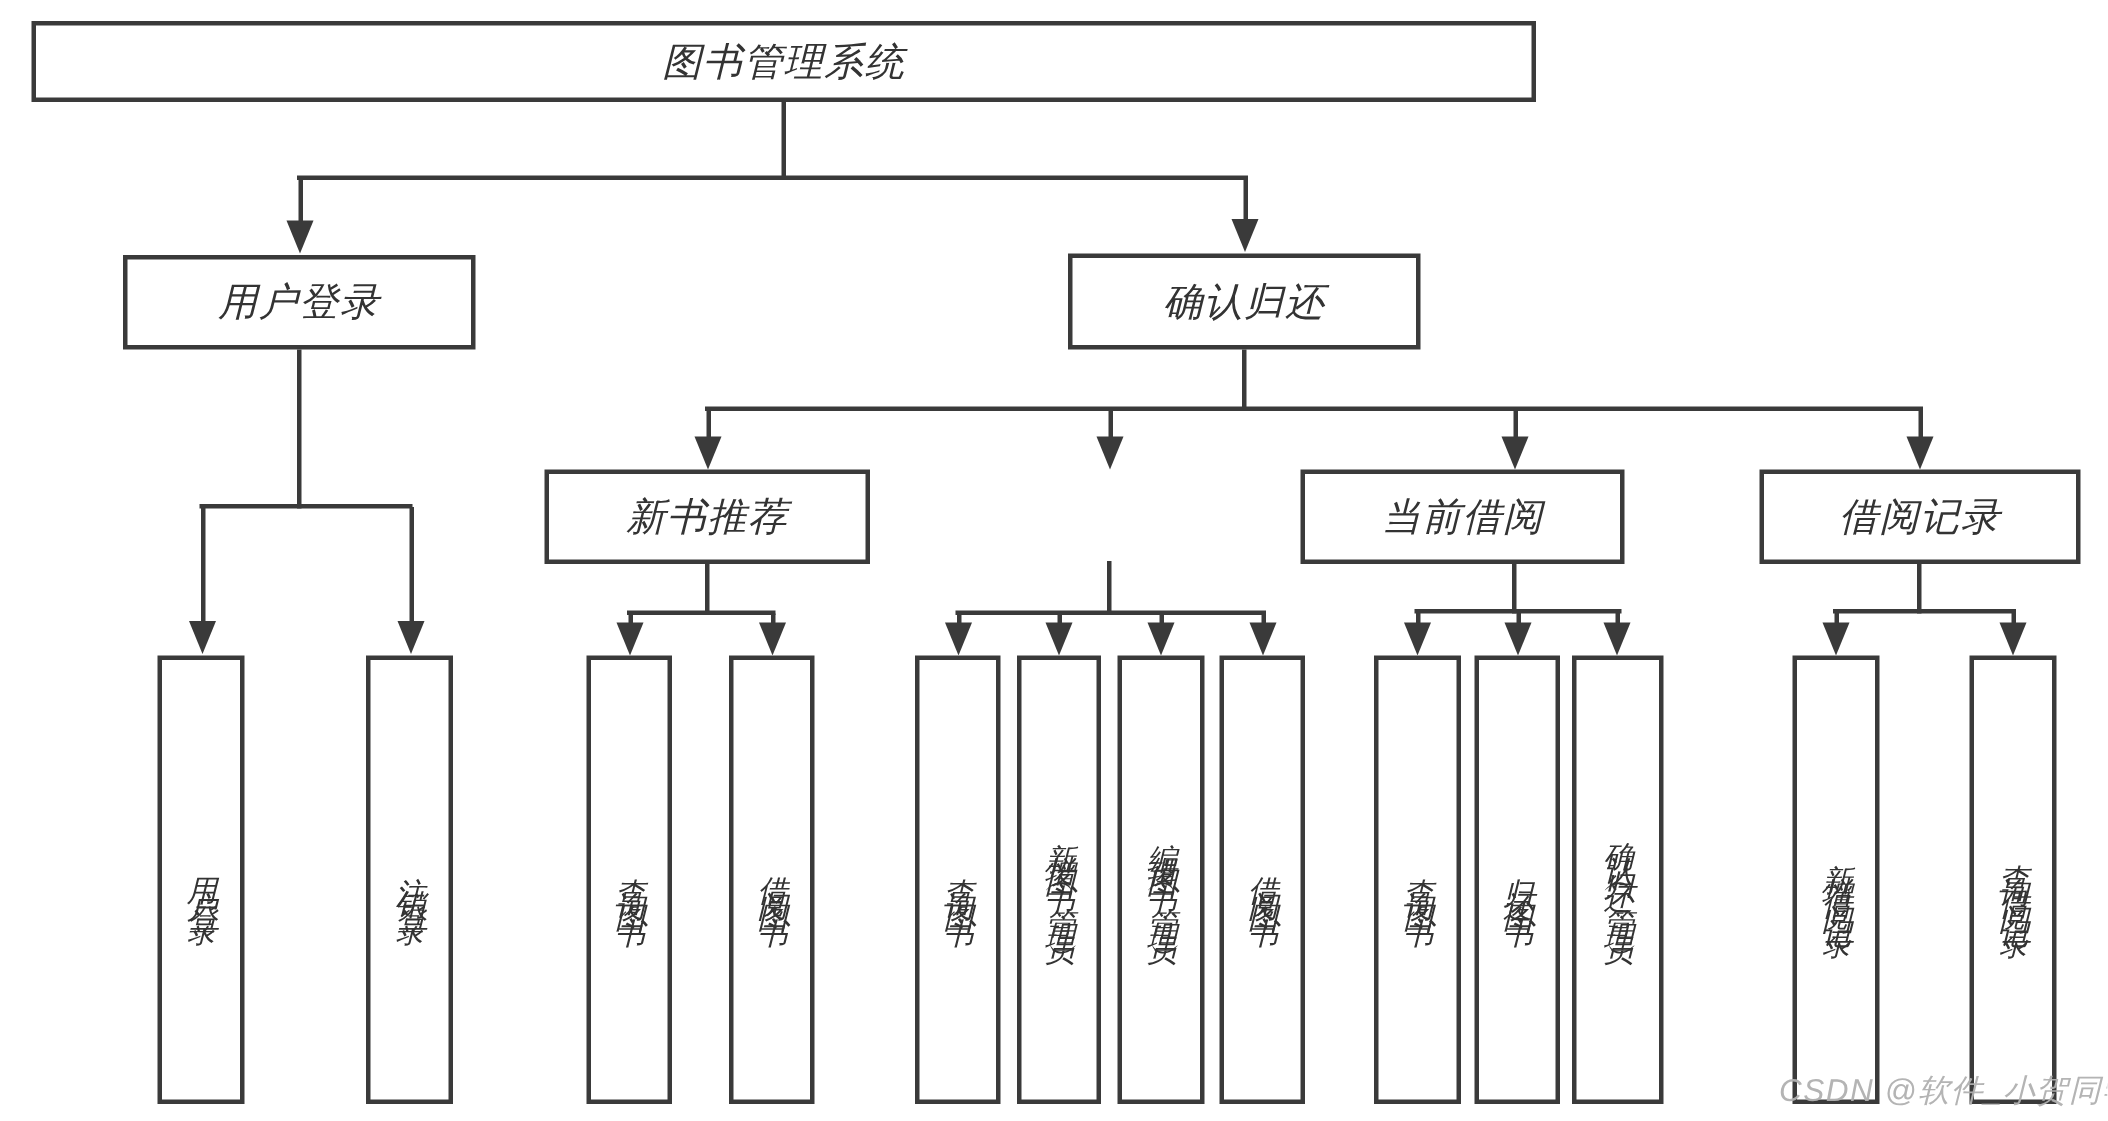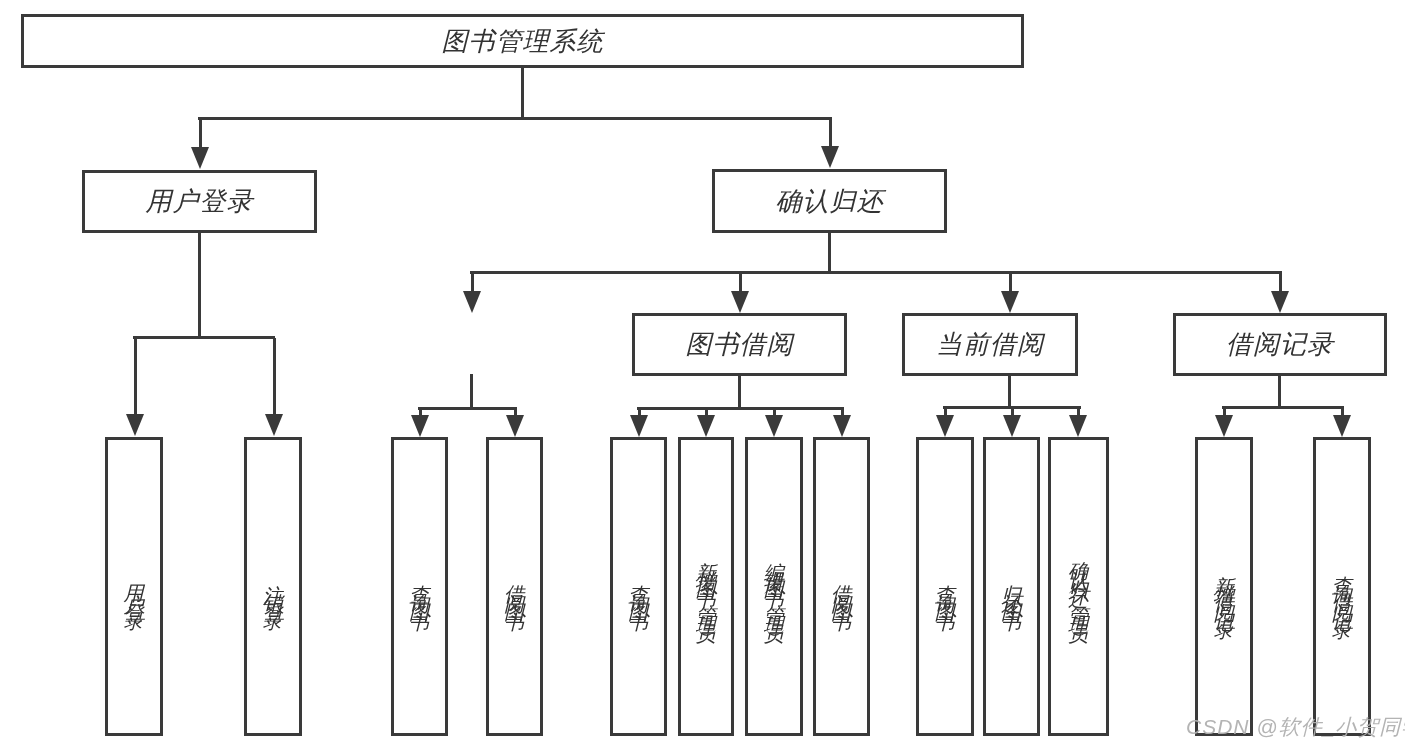--- a/index.html
+++ b/index.html
@@ -99,22 +99,22 @@
   <div class="arrow" style="left:1012px;top:408px;height:29px"></div>
   <div class="arrow" style="left:1078px;top:408px;height:29px"></div>
   <div class="arrow" style="left:1224px;top:408px;height:29px"></div>
   <div class="arrow" style="left:1342px;top:408px;height:29px"></div>
 
   <div class="node" style="left:21px;top:14px;width:1003px;height:54px">图书管理系统</div>
 
   <div class="node" style="left:82px;top:170px;width:235px;height:63px">用户登录</div>
   <div class="node" style="left:712px;top:169px;width:235px;height:64px">确认归还</div>
 
-  <div class="node" style="left:632px;top:313px;width:215px;height:63px">图书借阅</div>
-  <div class="node" style="left:902px;top:313px;width:176px;height:63px">当前借阅</div>
+  <div class="node" style="left:363px;top:313px;width:217px;height:63px">新书推荐</div>
+  <div class="node" style="left:867px;top:313px;width:216px;height:63px">当前借阅</div>
   <div class="node" style="left:1173px;top:313px;width:214px;height:63px">借阅记录</div>
 
   <div class="vnode" style="left:105px;top:437px;width:58px;height:299px">用户登录</div>
   <div class="vnode" style="left:244px;top:437px;width:58px;height:299px">注销登录</div>
 
   <div class="vnode" style="left:391px;top:437px;width:57px;height:299px">查询图书</div>
   <div class="vnode" style="left:486px;top:437px;width:57px;height:299px">借阅图书</div>
 
   <div class="vnode" style="left:610px;top:437px;width:57px;height:299px">查询图书</div>
   <div class="vnode" style="left:678px;top:437px;width:56px;height:299px">新增图书（管理员）</div>

